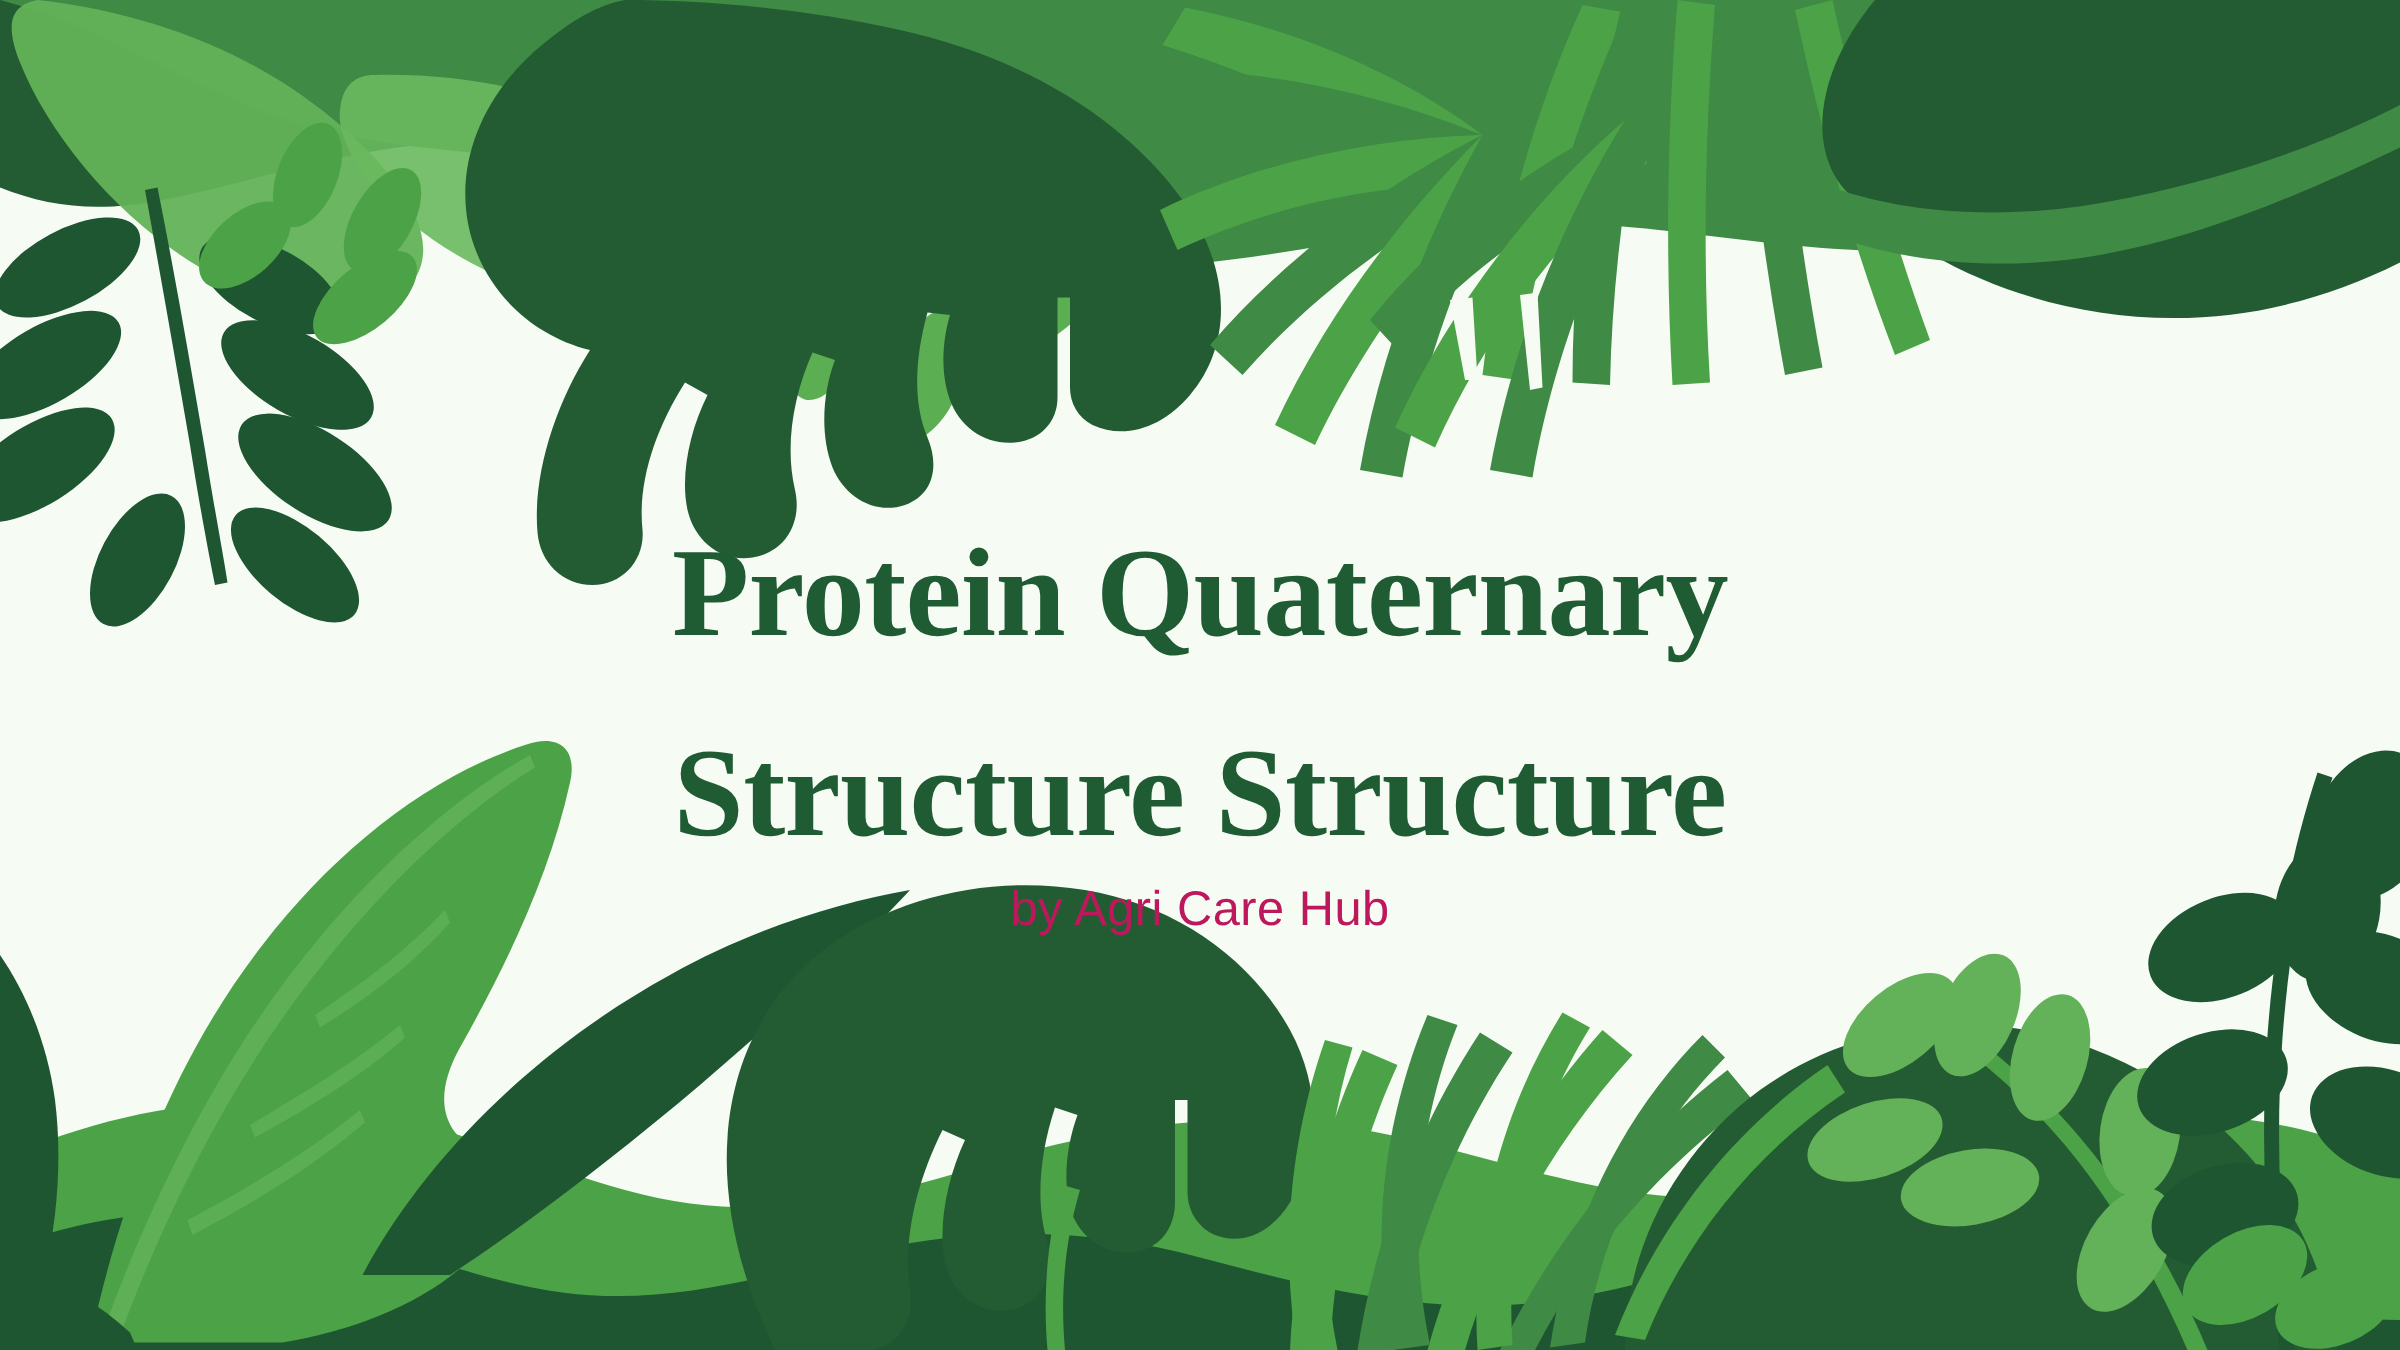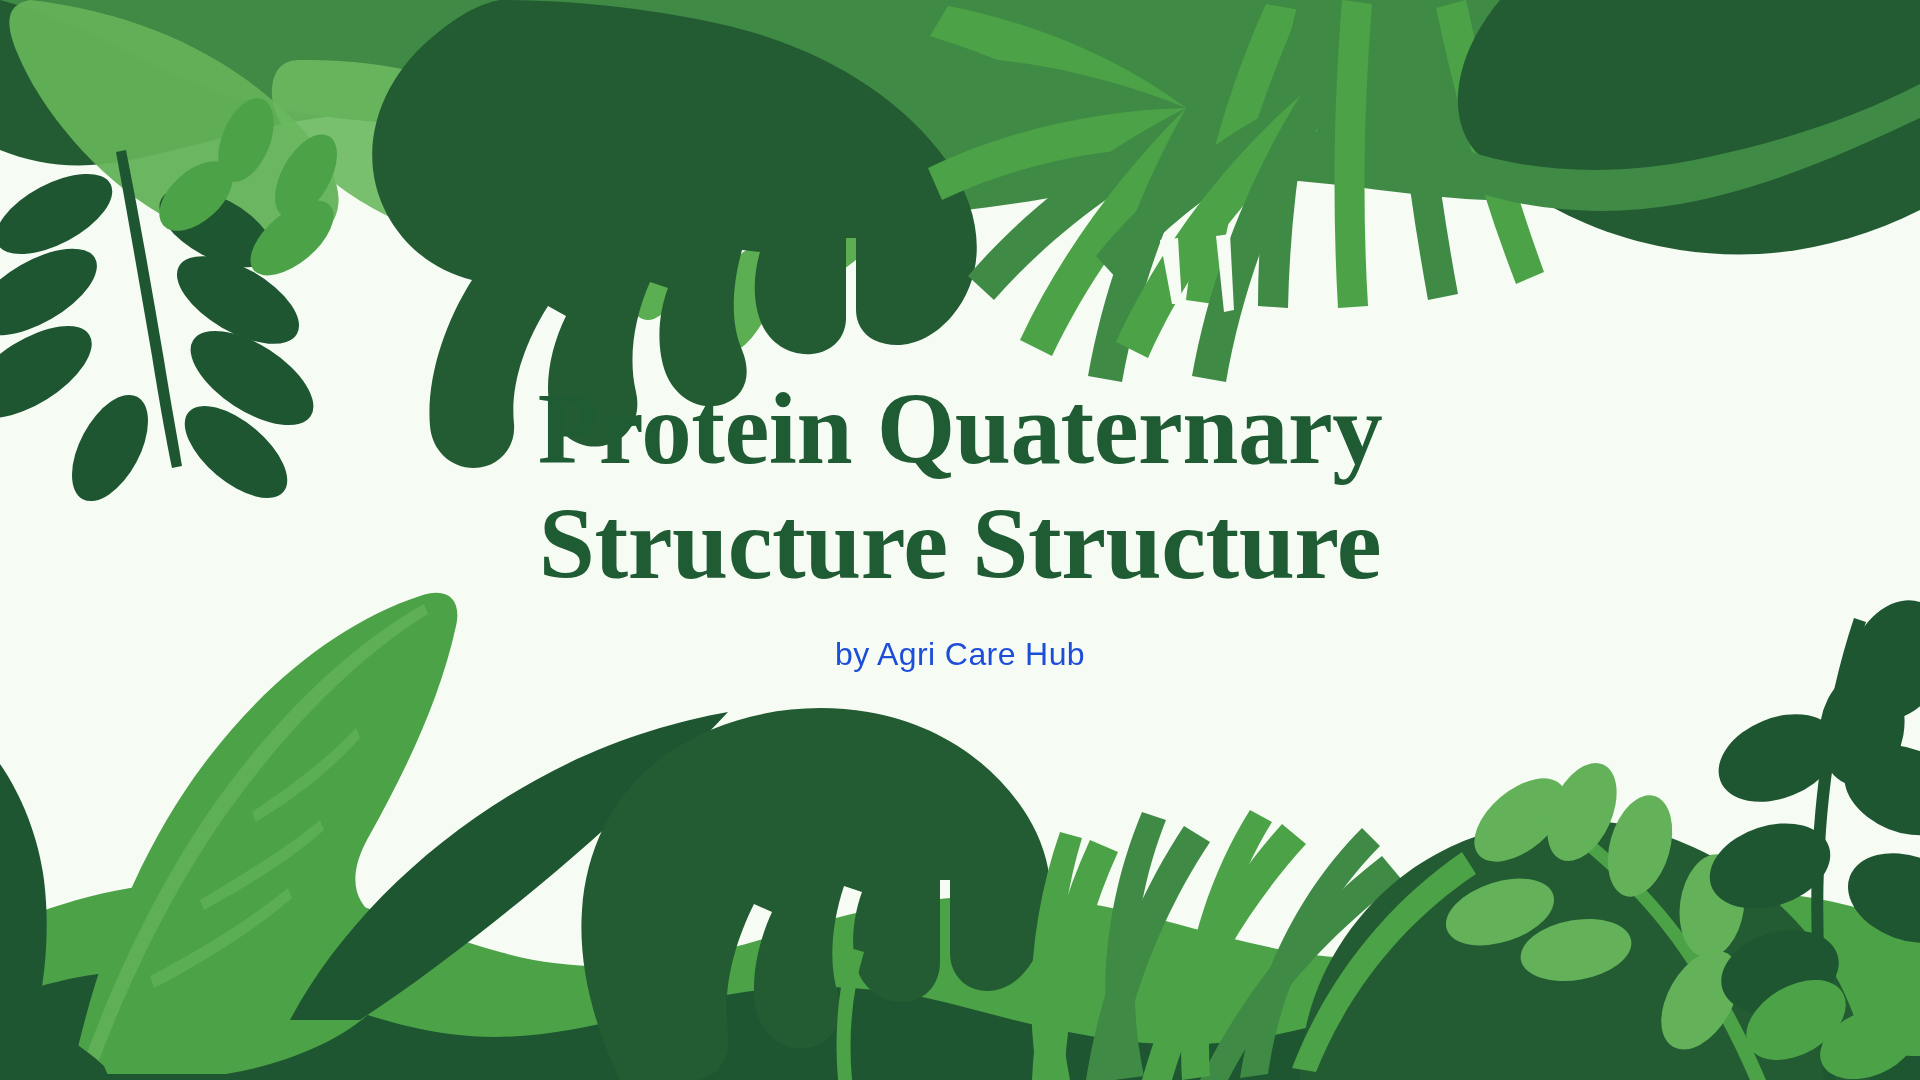--- a/index.html
+++ b/index.html
@@ -29,29 +29,30 @@
     z-index:5;
   }
   .title-line {
     font-family:"Liberation Serif", "DejaVu Serif", serif;
     font-weight:700;
     font-size:101px;
     line-height:115px;
     letter-spacing:-0.5px;
     color:#1f5c33;
     white-space:nowrap;
+    margin-top:45px;
   }
   #subtitle {
-    margin-top:24px;
+    margin-top:8px;
     font-family:"Liberation Sans", "DejaVu Sans", sans-serif;
     font-weight:400;
-    font-size:32px;
+    font-size:39px;
     line-height:56px;
     letter-spacing:0.4px;
-    color:#1d4ed8;
+    color:#be185d;
     white-space:nowrap;
   }
 </style>
 </head>
 <body>
 
 <div id="slide">
 
   <svg id="foliage" viewBox="0 0 1920 1080" preserveAspectRatio="none">
 

